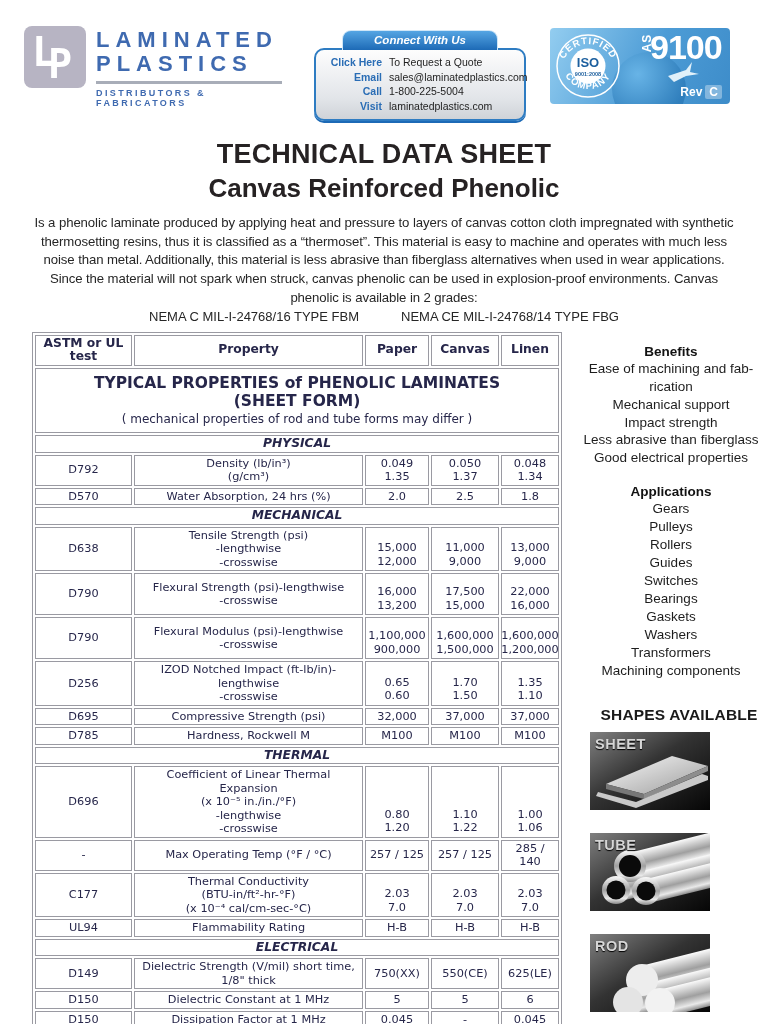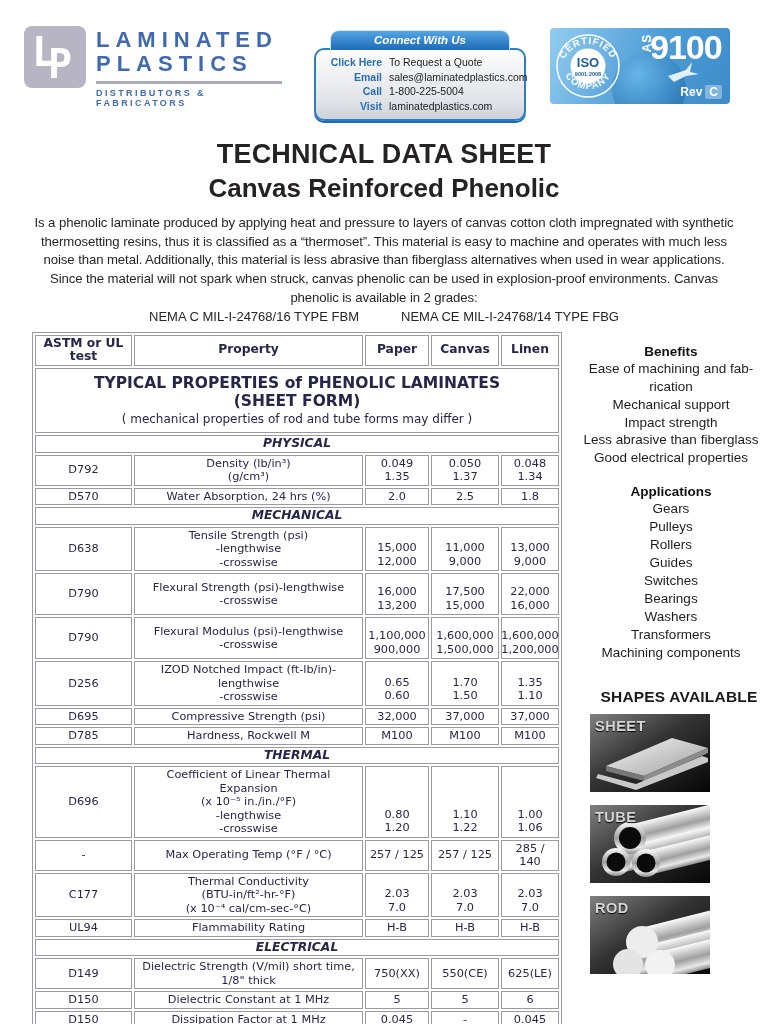--- a/index.html
+++ b/index.html
@@ -12,21 +12,21 @@
   .lp-box { width:62px; height:62px; background:#b7b4c3; border-radius:8px; position:relative; flex:0 0 auto; }
   .lp-box .ch { position:absolute; color:#fff; font-weight:bold; font-size:40px; line-height:1; font-family:"DejaVu Sans Mono", monospace; }
   .lp-box .ch0 { left:8px; top:6px; }
   .lp-box .ch1 { left:24px; top:18px; }
   .brand { padding-top:2px; }
   .brand-line { color:#3f6ab0; font-size:22px; letter-spacing:6px; line-height:1.1; font-weight:bold; }
   .brand-rule { height:3px; background:#a8adb8; margin:5px 0 4px 0; width:186px; }
   .brand-tag { color:#3f6ab0; font-size:9px; letter-spacing:2.4px; font-weight:bold; }
 
   .connect { width:212px; position:relative; margin-top:4px; }
-  .connect-tab { width:180px; margin:0 auto; background:linear-gradient(#55a5e3,#1d6ab6); color:#fff; font-style:italic; font-weight:bold; font-size:11.5px; text-align:center; padding:3px 0 4px 0; border-radius:9px 9px 0 0; border:1px solid #cfe6f7; border-bottom:none; position:relative; z-index:2; }
+  .connect-tab { width:156px; margin:0 auto; background:linear-gradient(#55a5e3,#1d6ab6); color:#fff; font-style:italic; font-weight:bold; font-size:11.5px; text-align:center; padding:3px 0 4px 0; border-radius:9px 9px 0 0; border:1px solid #cfe6f7; border-bottom:none; position:relative; z-index:2; }
   .connect-body { background:linear-gradient(#fdfdfd,#e2e5e9 70%,#cfd3d8); border:2px solid #2e7cc2; border-radius:10px; padding:5px 8px 6px 4px; margin-top:-2px; box-shadow:0 2px 0 #1d6ab6; }
   .connect-row { display:flex; font-size:10.5px; line-height:14.5px; }
   .connect-label { width:62px; text-align:right; color:#2a6db5; font-weight:bold; flex:0 0 auto; }
   .connect-value { margin-left:7px; color:#1e1e1e; }
 
   .badge { width:180px; height:76px; border-radius:4px; background:linear-gradient(115deg,#93cdf0,#4d9cd6 55%,#3d8cc9); position:relative; overflow:hidden; flex:0 0 auto; margin-top:2px; }
   .badge-globe { position:absolute; left:62px; top:24px; width:74px; height:74px; border-radius:50%; background:radial-gradient(circle at 35% 30%, #6ab6e8, #2d7cba 70%); opacity:.9; }
   .badge-jet { position:absolute; left:116px; top:32px; }
   .badge-as { position:absolute; left:88px; top:8px; color:#fff; font-weight:bold; font-size:12px; transform:rotate(-90deg); transform-origin:center; letter-spacing:1px; }
   .badge-9100 { position:absolute; left:100px; top:0px; color:#fff; font-weight:bold; font-size:34px; letter-spacing:-1px; }
@@ -57,21 +57,21 @@
   .section-cell { font-weight:bold; font-style:italic; font-size:12.3px; }
   .row-tall .tcell { min-height:42px; }
   .row-tall .vcell { justify-content:flex-end; padding-bottom:2px; }
 
   
   .sidebar { width:196px; margin-left:12px; padding-top:12px; color:#1d1d1d;text-align:center; }
   .sb-h { font-weight:bold; font-size:13.5px; color:#121212; margin-bottom:1px; }
   .sb-item { font-size:13.5px; line-height:1.33; }
   .sb-gap { height:17px; }
   .shapes-h { font-weight:bold; font-size:15.5px; letter-spacing:.2px; margin:26px 0 8px 16px; color:#1a1a1a; }
-  .shape-card { position:relative; width:124px; height:78px; margin:0 0 13px 14px; }
+  .shape-card { position:relative; width:124px; height:78px; margin:0 0 23px 14px; }
   .shape-label { position:absolute; top:4px; left:7px; color:#d6d6d6; font-weight:bold; font-size:14.5px; letter-spacing:.5px; text-shadow:0 1px 1px #000; }
 </style>
 </head>
 <body>
 
 <div class="page">
 
   <div class="header">
 
     <div class="logo">
@@ -489,20 +489,21 @@
         </div>
       <div class="sb-gap"></div>
       <div class="sb-h">Applications</div>
       <div id="applications-list">
           <div class="sb-item">Gears</div>
           <div class="sb-item">Pulleys</div>
           <div class="sb-item">Rollers</div>
           <div class="sb-item">Guides</div>
           <div class="sb-item">Switches</div>
           <div class="sb-item">Bearings</div>
+          <div class="sb-item">Gaskets</div>
           <div class="sb-item">Washers</div>
           <div class="sb-item">Transformers</div>
           <div class="sb-item">Machining components</div>
         </div>
       <div class="shapes-h">SHAPES AVAILABLE</div>
       <div id="shapes-list">
           <div class="shape-card"><svg width="120" height="78" viewBox="0 0 120 78">
               <rect width="120" height="78" fill="url(#gBG)"></rect>
               <polygon points="16,52 82,24 118,34 54,62" fill="url(#gSheet)"></polygon>
               <polygon points="16,52 54,62 54,67 16,57" fill="#777"></polygon>

